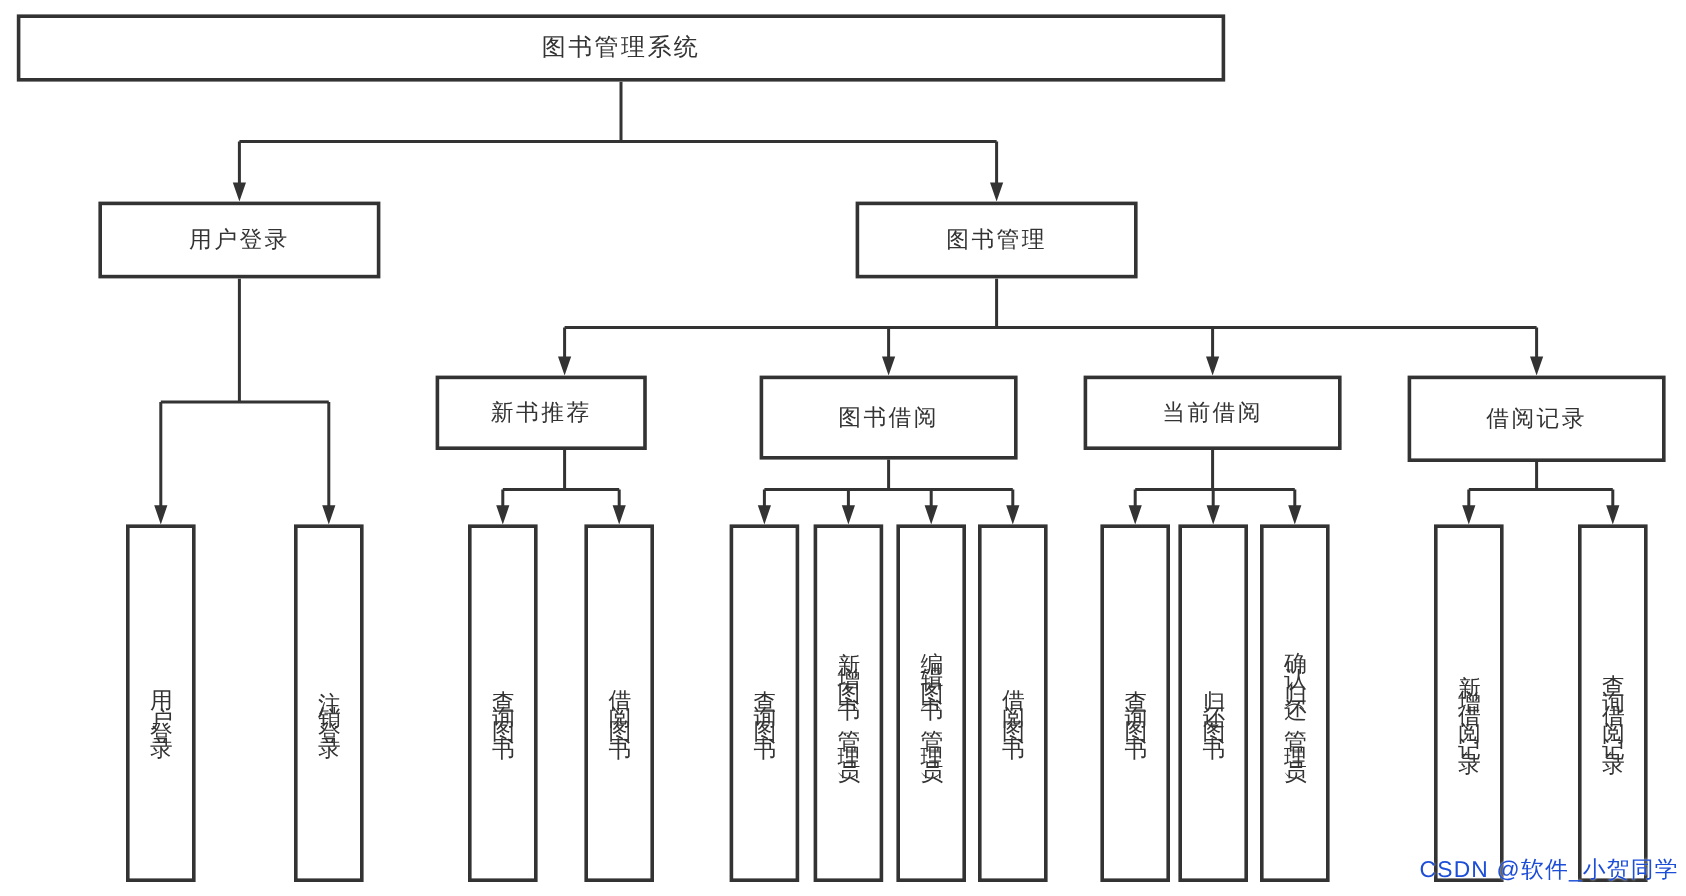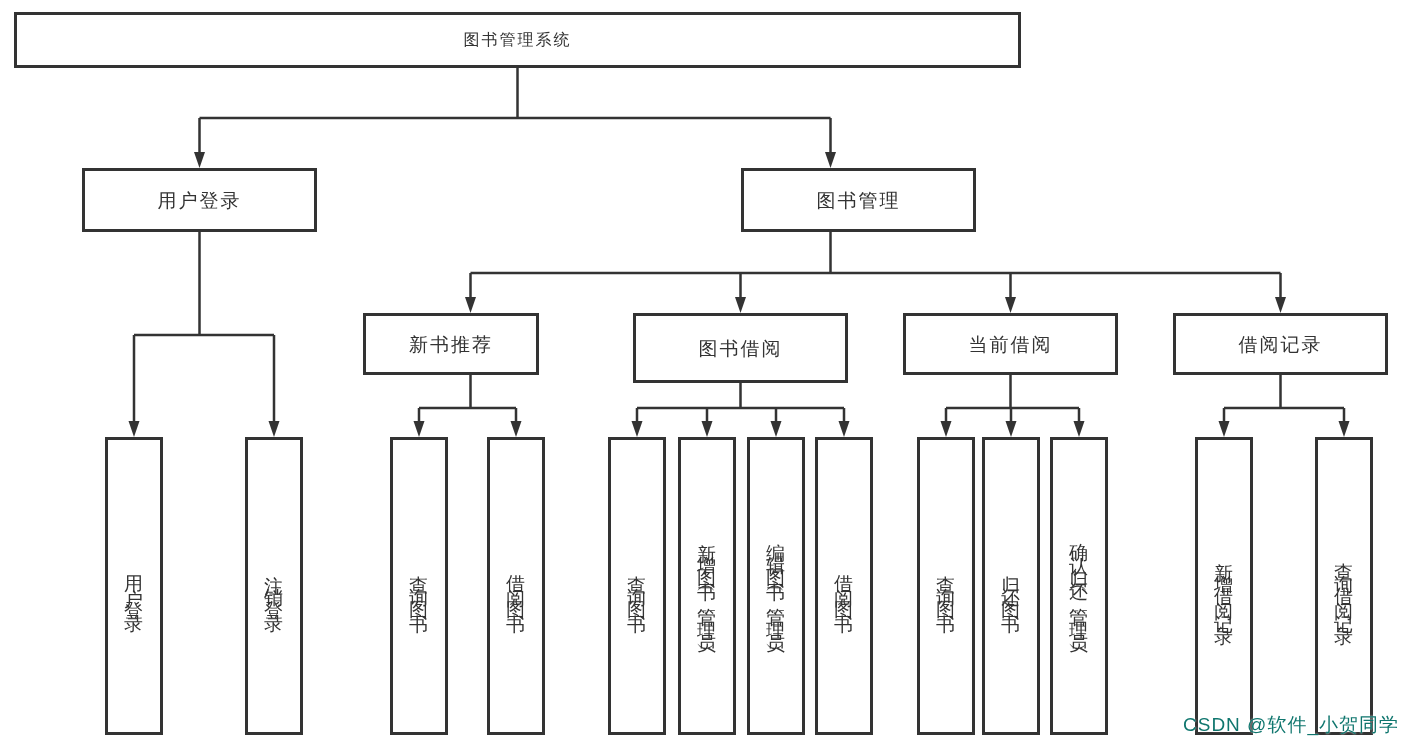--- a/index.html
+++ b/index.html
@@ -7,28 +7,28 @@
     position:relative;width:1405px;height:747px;background:#ffffff;
     font-family:"Liberation Sans", sans-serif;color:#333333;overflow:hidden;
   }
   .stage *{box-sizing:border-box;}
   .connector-layer{position:absolute;left:0;top:0;width:1405px;height:747px;pointer-events:none;}
   .box{
     position:absolute;border:3px solid #333333;background:#ffffff;
     display:flex;align-items:center;justify-content:center;
     font-size:19px;letter-spacing:2px;line-height:1;white-space:nowrap;
   }
-  .root-box{font-size:16px;}
+  .root-box{font-size:20px;}
   .vbox{
     writing-mode:vertical-rl;text-orientation:mixed;
     letter-spacing:13px;font-size:19px;
   }
   .watermark{
     position:absolute;left:1183px;top:712px;font-size:19px;
-    color:#0f766e;letter-spacing:1px;white-space:nowrap;
+    color:#1d4ed8;letter-spacing:1px;white-space:nowrap;
     text-shadow:0 0 2px #ffffff;
   }
 </style>
 </head>
 <body>
 
 <div class="stage">
 
   <svg class="connector-layer" width="1405" height="747" viewBox="0 0 1405 747" aria-hidden="true">
     <path d="M517.5 68 V118 M199.5 118 H830.5 M199.5 118 V157 M830.5 118 V157
@@ -37,26 +37,26 @@
          M470.5 375 V408 M419 408 H516 M419 408 V426 M516 408 V426
          M740.5 375 V408 M637 408 H844 M637 408 V426 M707 408 V426 M776 408 V426 M844 408 V426
          M1010.5 375 V408 M946 408 H1079 M946 408 V426 M1011 408 V426 M1079 408 V426
          M1280.5 375 V408 M1224 408 H1344 M1224 408 V426 M1344 408 V426" fill="none" stroke="#333333" stroke-width="2.5"></path>
     <path id="arrowheads" fill="#333333" d="M194 152L205 152L199.5 168ZM825 152L836 152L830.5 168ZM128.5 421L139.5 421L134 437ZM268.5 421L279.5 421L274 437ZM465 297L476 297L470.5 313ZM735 297L746 297L740.5 313ZM1005 297L1016 297L1010.5 313ZM1275 297L1286 297L1280.5 313ZM413.5 421L424.5 421L419 437ZM510.5 421L521.5 421L516 437ZM631.5 421L642.5 421L637 437ZM701.5 421L712.5 421L707 437ZM770.5 421L781.5 421L776 437ZM838.5 421L849.5 421L844 437ZM940.5 421L951.5 421L946 437ZM1005.5 421L1016.5 421L1011 437ZM1073.5 421L1084.5 421L1079 437ZM1218.5 421L1229.5 421L1224 437ZM1338.5 421L1349.5 421L1344 437Z"></path>
   </svg>
 
   <div class="box root-box" style="left:14px;top:12px;width:1007px;height:56px;">图书管理系统</div>
 
   <div class="box" style="left:82px;top:168px;width:235px;height:64px;">用户登录</div>
-  <div class="box" style="left:713px;top:168px;width:235px;height:64px;margin-left:28px;">图书管理</div>
+  <div class="box" style="left:713px;top:168px;width:235px;height:64px;">图书管理</div>
 
   <div class="box" style="left:363px;top:313px;width:176px;height:62px;">新书推荐</div>
   <div class="box" style="left:633px;top:313px;width:215px;height:70px;">图书借阅</div>
   <div class="box" style="left:903px;top:313px;width:215px;height:62px;">当前借阅</div>
-  <div class="box" style="left:1173px;top:313px;width:215px;height:62px;">借阅记录</div>
+  <div class="box" style="left:1173px;top:313px;width:215px;height:72px;">借阅记录</div>
 
   <div class="box vbox" style="left:105px;top:437px;width:58px;height:298px;">用户登录</div>
   <div class="box vbox" style="left:245px;top:437px;width:58px;height:298px;">注销登录</div>
 
   <div class="box vbox" style="left:390px;top:437px;width:58px;height:298px;">查询图书</div>
   <div class="box vbox" style="left:487px;top:437px;width:58px;height:298px;">借阅图书</div>
 
   <div class="box vbox" style="left:608px;top:437px;width:58px;height:298px;">查询图书</div>
   <div class="box vbox" style="left:678px;top:437px;width:58px;height:298px;">新增图书（管理员）</div>
   <div class="box vbox" style="left:747px;top:437px;width:58px;height:298px;">编辑图书（管理员）</div>

